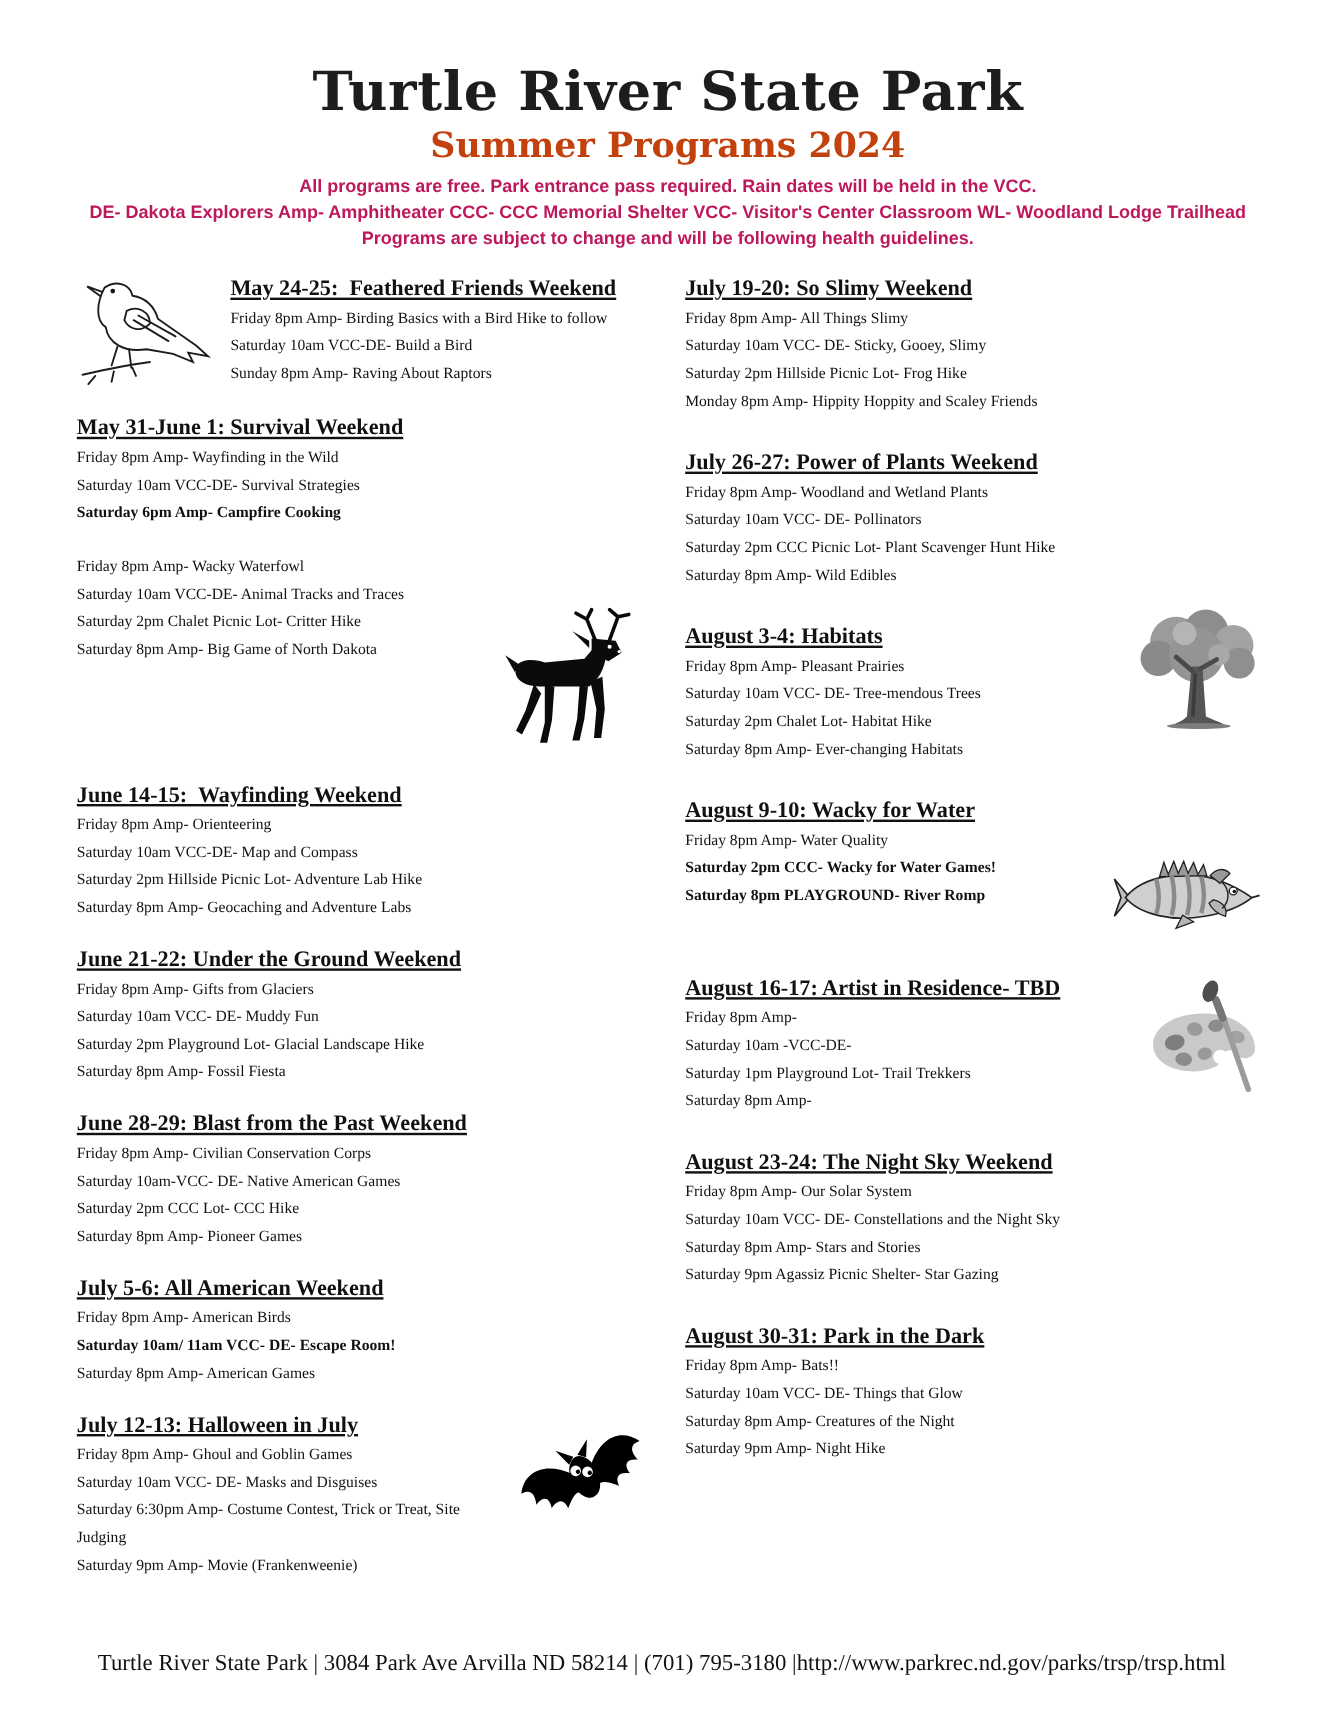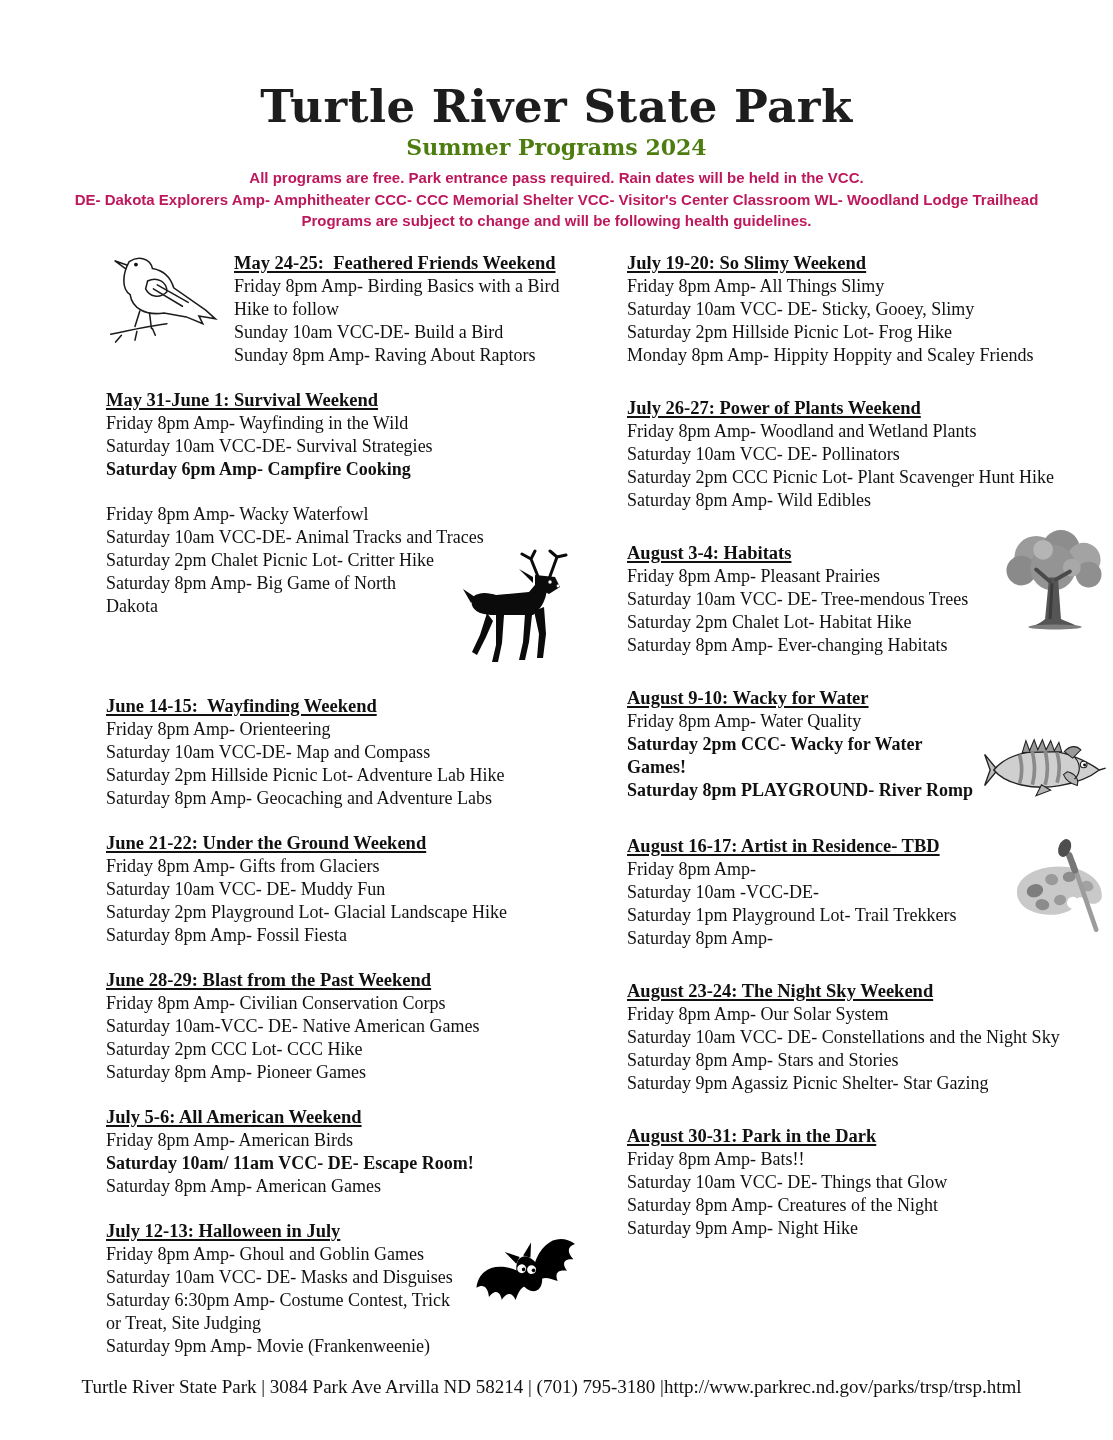--- a/index.html
+++ b/index.html
@@ -4,65 +4,64 @@
 <style>
   html,body{margin:0;padding:0;background:#fff;}
   .page{
     position:relative;
     width:1113px;height:1440px;
     background:#fff;
     font-family:"Liberation Serif", serif;
     color:#111;
     overflow:hidden;
   }
-  .hdr{ text-align:center; padding-top:54px;margin-top:30px; }
+  .hdr{ text-align:center; padding-top:54px; }
   .hdr .title{
     font-family:"DejaVu Serif", serif;
     font-weight:800;
     font-size:45px;
     line-height:1.02;
     letter-spacing:.5px;
     color:#1d1d1d;
   }
   .hdr .subtitle{
     font-family:"DejaVu Serif", serif;
     font-weight:800;
-    font-size:22px;
+    font-size:29px;
     margin-top:4px;
-    color:#4d7c0f;
+    color:#c2410c;
   }
   .hdr .intro{
     font-family:"Liberation Sans", sans-serif;
     font-size:15px;
     line-height:1.45;
     margin-top:7px;
     color:#be185d;
     font-weight:bold;
   }
   .cols{
     display:flex;
-    gap:36px;
+    gap:22px;
     padding:20px 58px 0 64px;
-    margin-left:42px;
   }
   .col{ flex:0 0 485px; width:485px; }
   .section{ margin-bottom:22px; }
   .col-right .section{ margin-bottom:30px; }
   .section.extra-top{ margin-top:18px; }
   h3{
     margin:0;
     font-size:18.5px;
     font-weight:bold;
     line-height:23px;
     text-decoration:underline;
     text-decoration-thickness:1.5px;
     text-underline-offset:2px;
     white-space:pre-wrap;
   }
-  .line{ font-size:18px; line-height:23px; }
+  .line{ font-size:13px; line-height:23px; }
   .line.b{ font-weight:bold; }
   .art{ display:block; }
   .fl-left{ float:left; margin:0 10px 2px 0; }
   .fl-right{ float:right; margin:0 0 2px 8px; }
   .section::after{ content:""; display:block; clear:both; }
   .footer{
     position:absolute;
     left:0; right:10px; top:1376px;
     text-align:center;
     font-size:19px;
@@ -96,21 +95,21 @@
             <path d="M42 30 C52 25 62 31 62 41 C54 49 44 46 40 38 Z"></path>
             <path d="M48 38 L78 56 M52 34 L84 52"></path>
             <path d="M34 61 L29 77 M44 63 L46 79"></path>
             <path d="M4 85 C26 80 46 76 62 74"></path>
             <path d="M15 86 L9 93 M31 82 L29 91 M47 79 L50 86"></path>
             <circle cx="30" cy="13" r="2" fill="#111" stroke="none"></circle>
           </g>
         </svg>
         <h3>May 24-25:  Feathered Friends Weekend</h3>
         <div class="line">Friday 8pm Amp- Birding Basics with a Bird Hike to follow</div>
-        <div class="line">Sunday 10am VCC-DE- Build a Bird</div>
+        <div class="line">Saturday 10am VCC-DE- Build a Bird</div>
         <div class="line">Sunday 8pm Amp- Raving About Raptors</div>
       </div>
 
       <div class="section">
         <h3>May 31-June 1: Survival Weekend</h3>
         <div class="line">Friday 8pm Amp- Wayfinding in the Wild</div>
         <div class="line">Saturday 10am VCC-DE- Survival Strategies</div>
         <div class="line b">Saturday 6pm Amp- Campfire Cooking</div>
       </div>
 

